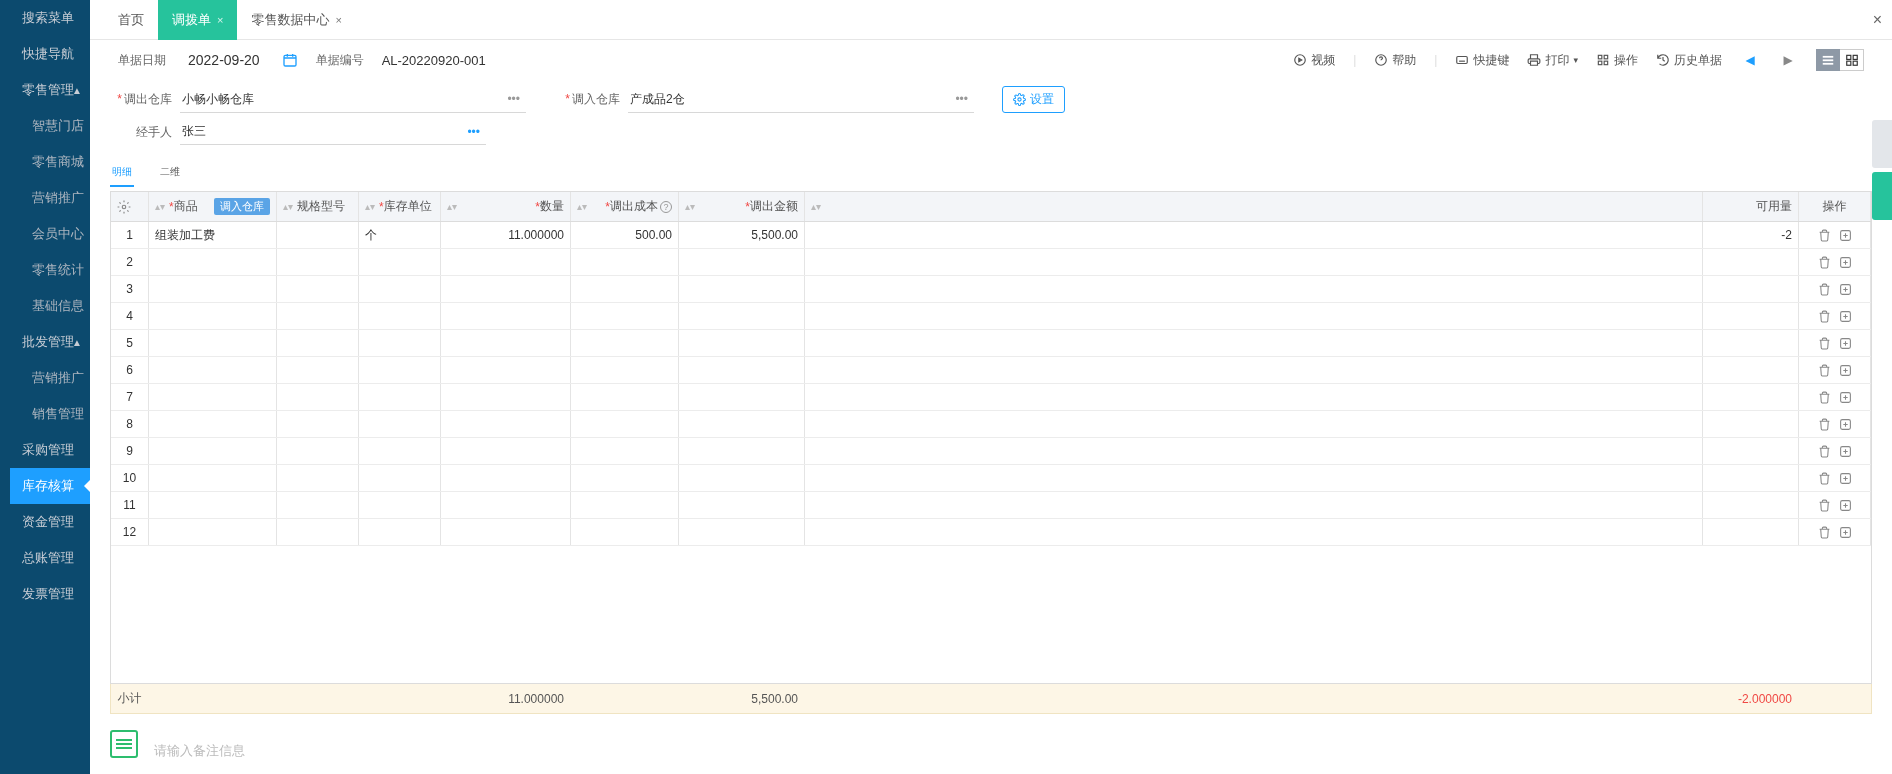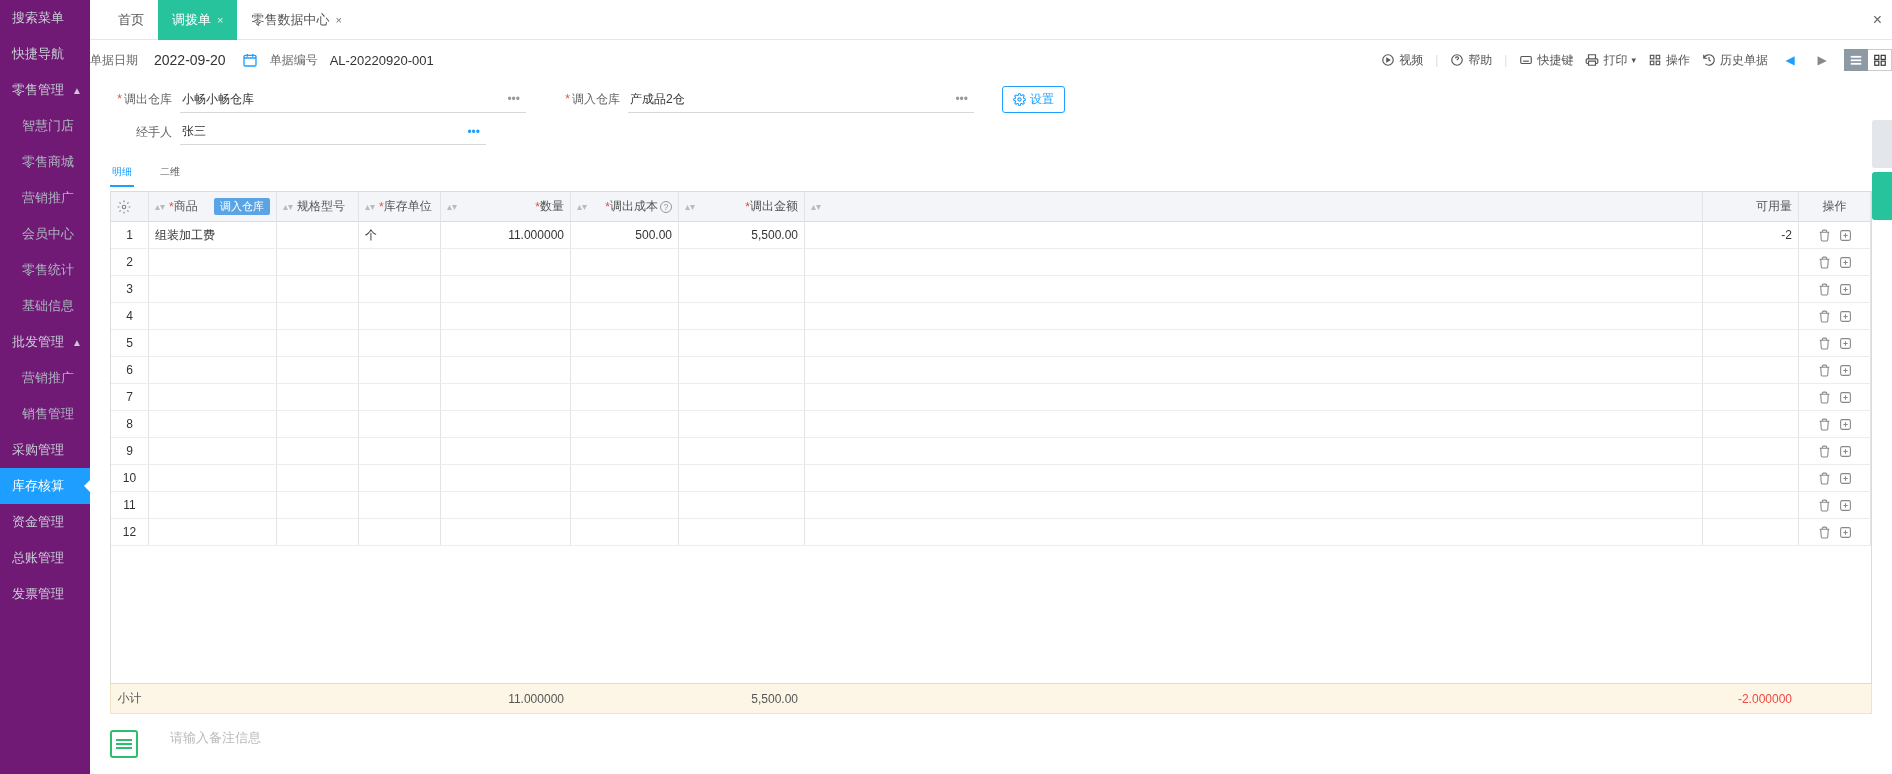--- a/index.html
+++ b/index.html
@@ -1,38 +1,38 @@
 <!DOCTYPE html>
 <html><head>
 <meta charset="utf-8">
 <style>
 *{box-sizing:border-box;margin:0;padding:0;font-family:"Microsoft YaHei","PingFang SC",Arial,sans-serif;}
 body{background:#fff;font-size:12px;color:#333;overflow:hidden;}
 .app{display:flex;height:774px;width:1892px;position:relative;}
 
 
-.sidebar{width:90px;background:#701a75;color:#c8cdd5;flex-shrink:0;overflow-y:auto;}
+.sidebar{width:90px;background:#0c4a6e;color:#c8cdd5;flex-shrink:0;overflow-y:auto;padding-left:10px;}
 .sidebar .item{height:36px;display:flex;align-items:center;padding-left:12px;font-size:13px;cursor:pointer;position:relative;}
 .sidebar .item.sub{padding-left:22px;color:#aeb6c0;}
 .sidebar .item.active{background:#1e9fff;color:#fff;}
 .sidebar .item .caret{position:absolute;right:8px;font-size:10px;}
 .sidebar .item.active .arrow{position:absolute;right:0;top:50%;transform:translateY(-50%);width:0;height:0;border-top:6px solid transparent;border-bottom:6px solid transparent;border-right:6px solid #fff;}
 
 
 .main{flex:1;display:flex;flex-direction:column;min-width:0;}
 
 
 .tabs{height:40px;display:flex;align-items:center;border-bottom:1px solid #e6e6e6;padding-left:14px;position:relative;}
 .tab{padding:0 14px;height:40px;display:flex;align-items:center;font-size:13px;color:#555;cursor:pointer;}
 .tab.active{background:#26c39c;color:#fff;}
 .tab .x{margin-left:6px;font-size:11px;opacity:.8;}
 .tab-close-all{position:absolute;right:10px;font-size:16px;color:#666;cursor:pointer;}
 
 
-.docbar{display:flex;align-items:center;height:40px;padding:0 0;gap:12px;}
+.docbar{display:flex;align-items:center;height:40px;padding:0 28px;gap:18px;}
 .docbar .lbl{color:#666;font-size:12px;}
 .docbar .dateval{color:#333;font-size:14px;border-bottom:1px solid transparent;padding:2px 4px;}
 .docbar .cal{color:#1e9fff;cursor:pointer;}
 .docbar .billno{color:#333;font-size:13px;}
 .docbar .spacer{flex:1;}
 .docbar .act{display:flex;align-items:center;gap:4px;color:#555;cursor:pointer;font-size:12px;}
 .docbar .act svg{width:14px;height:14px;}
 .docbar .sep{color:#ddd;}
 .docbar .navbtn{width:20px;height:20px;display:flex;align-items:center;justify-content:center;color:#888;cursor:pointer;}
 .viewtoggle{display:flex;}
@@ -85,21 +85,21 @@
 .negred{color:#f04844;}
 .gearcell{width:38px;justify-content:center;}
 .info-ic{display:inline-block;width:12px;height:12px;border:1px solid #999;border-radius:50%;font-size:9px;line-height:10px;text-align:center;color:#999;margin-left:2px;}
 .opicon{color:#888;cursor:pointer;}
 
 
 .subtotal{display:flex;height:30px;background:#fdf6e6;border:1px solid #f0e4c2;border-top:none;}
 .subtotal .gcell{border-right:1px solid transparent;}
 
 
-.remark{display:flex;align-items:flex-start;padding:16px 20px;gap:32px;}
+.remark{display:flex;align-items:flex-end;padding:16px 20px;gap:16px;}
 .remark .ricon{width:28px;height:28px;border:2px solid #2dbd6e;border-radius:3px;display:flex;flex-direction:column;justify-content:center;align-items:center;gap:2px;}
 .remark .ricon span{display:block;width:16px;height:2px;background:#2dbd6e;}
 .remark input{flex:1;border:none;outline:none;font-size:13px;color:#333;}
 .remark input::placeholder{color:#bbb;}
 
 
 .rail{position:absolute;right:0;top:120px;display:flex;flex-direction:column;gap:4px;}
 .rail .rb{width:20px;height:48px;background:#26c39c;border-radius:3px 0 0 3px;}
 .rail .rb.g{background:#e3e6ea;}
 

